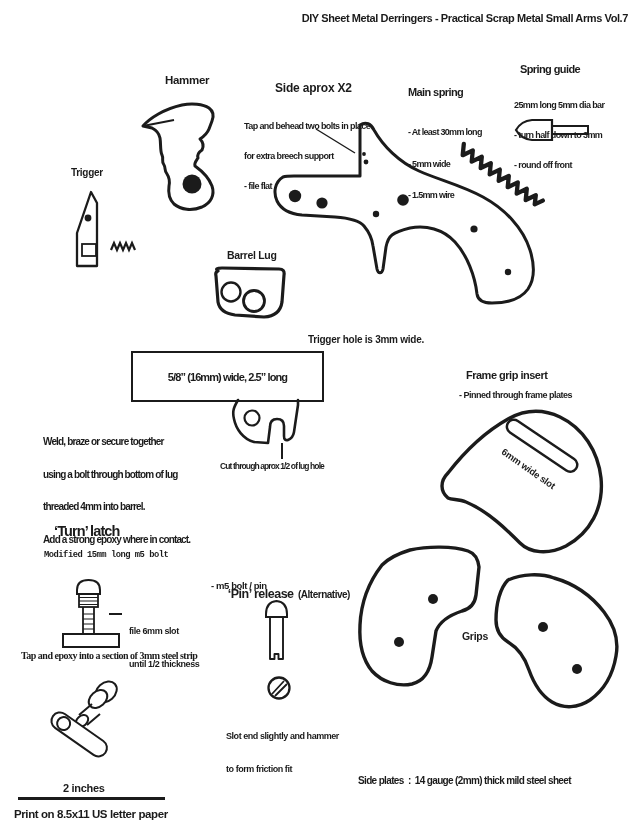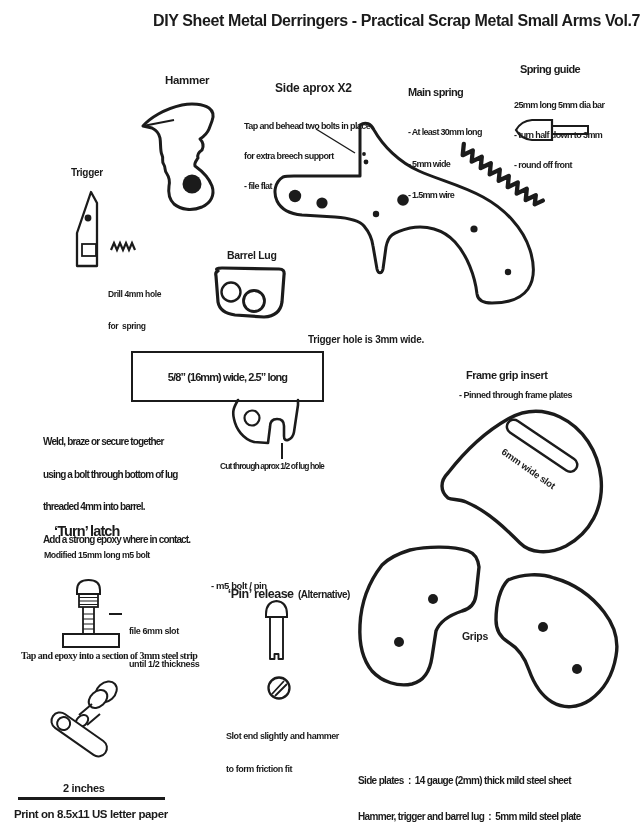--- a/index.html
+++ b/index.html
@@ -11,21 +11,21 @@
   svg path,svg rect,svg circle,svg ellipse,svg line,svg polyline{vector-effect:none;}
   .hline{position:absolute;background:var(--ink,#1b1b1b);}
   .vline{position:absolute;background:var(--ink,#1b1b1b);}
   .box{position:absolute;border:2.5px solid var(--ink,#1b1b1b);display:flex;align-items:center;justify-content:center;}
 </style>
 </head>
 <body>
 
 <div id="page" style="background: rgb(255, 255, 255);">
 
-  <div class="abs ttl" style="right:0;top:12px;font-size:16px;letter-spacing:-0.4px;">DIY Sheet Metal Derringers - Practical Scrap Metal Small Arms Vol.7</div>
+  <div class="abs ttl" style="right:12px;top:12px;font-size:11px;letter-spacing:-0.4px;">DIY Sheet Metal Derringers - Practical Scrap Metal Small Arms Vol.7</div>
 
   <div class="abs" style="left:165px;top:74px;font-size:11.5px;letter-spacing:-0.3px;">Hammer</div>
   <svg class="abs" style="left:140px;top:94px;" width="82" height="118" viewBox="0 0 82 118">
     <path d="M3,32 C10,24 24,15 42,11 C52,9 63,10 69,14 C73,17 74,22 72,27 L69,35
              C67,40 63,43 60,45 C63,48 64,52 62,56 C59,58 57,61 58,64 C56,67 54,69 55,72
              C62,77 69,84 72,92 C75,101 71,109 62,113 C52,117 41,116 34,110
              C29,105 28,99 29,92 C30,87 29,83 27,80 C24,77 26,74 24,71 C21,68 24,65 22,61
              C20,57 21,50 20,44 C19,39 16,36 12,34 Z" fill="none" stroke="currentColor" stroke-width="3" stroke-linejoin="round"></path>
     <path d="M3,32 L34,26" fill="none" stroke="currentColor" stroke-width="2"></path>
     <circle cx="52" cy="90" r="9.5" fill="currentColor"></circle>
@@ -66,24 +66,20 @@
 
   <div class="abs" style="left:71px;top:167px;font-size:10px;letter-spacing:-0.3px;">Trigger</div>
   <svg class="abs" style="left:74px;top:190px;" width="30" height="80" viewBox="0 0 30 80">
     <path d="M17,2 L23,13 L23,76 L3,76 L3,43 Z" fill="none" stroke="currentColor" stroke-width="2.3" stroke-linejoin="round"></path>
     <rect x="8" y="54" width="14" height="12" fill="none" stroke="currentColor" stroke-width="1.8"></rect>
     <circle cx="14" cy="28" r="3.4" fill="currentColor"></circle>
   </svg>
   <svg class="abs" style="left:110px;top:241px;" width="30" height="13" viewBox="0 0 30 13">
     <polyline points="1,9 4,2 7,9 10,2 13,9 16,2 19,9 22,2 25,9" fill="none" stroke="currentColor" stroke-width="2.2"></polyline>
   </svg>
-  <div class="abs" style="left:108px;top:268px;font-size:8.5px;letter-spacing:-0.4px;line-height:10.5px;">
-    <div>Drill 4mm hole</div>
-    <div>for  spring</div>
-  </div>
 
   <svg class="abs" style="left:270px;top:118px;" width="268" height="192" viewBox="0 0 268 192">
     <path d="M90,7 C96,3 101,6 104,12 C113,28 129,44 149,53 C169,62 191,67 213,79
              C235,91 253,110 260,132 C265,148 264,162 258,171 C251,181 238,185 222,185
              C214,185 208,183 207,176 C205,158 197,137 185,124 C173,111 156,107 140,110
              C132,112 126,114 122,117 C118,120 117,124 116,129 L113,151 C112,156 108,156 107,151
              L103,128 C102,120 99,114 94,108 C89,102 79,100 65,99 L32,97
              C20,96 11,91 7,83 C3,74 5,64 13,59 C16,58 20,58 24,58 L90,58 Z" fill="none" stroke="currentColor" stroke-width="3" stroke-linejoin="round"></path>
     <circle cx="25" cy="78" r="6.2" fill="currentColor"></circle>
     <circle cx="52" cy="85" r="5.6" fill="currentColor"></circle>
@@ -128,21 +124,21 @@
   <div class="abs" style="left:459px;top:390px;font-size:9px;letter-spacing:-0.5px;">- Pinned through frame plates</div>
   <svg class="abs" style="left:438px;top:403px;" width="180" height="155" viewBox="0 0 180 155">
     <path d="M10,95 C2,88 2,78 10,70 C24,52 45,30 70,16 C88,6 105,6 122,14
              C145,25 160,48 163,75 C166,105 152,130 128,143 C110,152 92,150 82,140
              C70,128 50,108 28,99 C21,96 14,97 10,95 Z" fill="none" stroke="currentColor" stroke-width="3.4" stroke-linejoin="round"></path>
     <rect x="0" y="0" width="82" height="14" rx="7" transform="translate(74,14) rotate(34)" fill="none" stroke="currentColor" stroke-width="2.5"></rect>
   </svg>
   <div class="abs" style="left:506px;top:446px;font-size:9.5px;letter-spacing:-0.2px;transform:rotate(35deg);transform-origin:0 0;">6mm wide slot</div>
 
   <div class="abs" style="left:54px;top:523px;font-size:14.5px;letter-spacing:-0.9px;">‘Turn’ latch</div>
-  <div class="abs" style="left:44px;top:550px;font-size:8.8px;letter-spacing:-0.5px;">Modified 15mm long m5 bolt</div>
+  <div class="abs" style="left:44px;top:550px;font-size:8.8px;letter-spacing:-0.5px;font-family:Liberation Mono, monospace;">Modified 15mm long m5 bolt</div>
   <svg class="abs" style="left:60px;top:576px;" width="72" height="74" viewBox="0 0 72 74">
     <path d="M17,18 L17,14 Q17,4 28.5,4 Q40,4 40,14 L40,18 Z" fill="none" stroke="currentColor" stroke-width="2"></path>
     <rect x="19" y="18" width="19" height="13" fill="none" stroke="currentColor" stroke-width="1.8"></rect>
     <path d="M19,21.5 L38,21.5 M19,25 L38,25 M19,28.5 L38,28.5" stroke="currentColor" stroke-width="1.2"></path>
     <path d="M23,31 L23,58 M34,31 L34,58" stroke="currentColor" stroke-width="1.8"></path>
     <path d="M23,38 L34,38 M23,43 L34,43 M23,48 L34,48 M23,53 L34,53" stroke="currentColor" stroke-width="1.1"></path>
     <rect x="3" y="58" width="56" height="13" fill="none" stroke="currentColor" stroke-width="2"></rect>
   </svg>
   <div class="hline" style="left:109px;top:613px;width:13px;height:2px;"></div>
   <div class="abs" style="left:129px;top:604px;font-size:9px;letter-spacing:-0.4px;line-height:11px;">
@@ -192,21 +188,20 @@
       <ellipse cx="34" cy="43" rx="7" ry="5" transform="rotate(-42 34 43)"></ellipse>
       <g transform="rotate(35 20 48)">
         <rect x="2" y="40" width="64" height="17" rx="8.5"></rect>
         <circle cx="15" cy="48.5" r="6.5"></circle>
       </g>
     </g>
   </svg>
 
   <div class="abs" style="left:358px;top:751px;font-size:10px;letter-spacing:-0.65px;line-height:12px;">
     <div>Side plates  :  14 gauge (2mm) thick mild steel sheet</div>
-    <div>Hammer, trigger and barrel lug  :  5mm mild steel plate</div>
     
     
     
   </div>
 
   <div class="abs" style="left:63px;top:782px;font-size:11px;letter-spacing:-0.3px;">2 inches</div>
   <div class="hline" style="left:18px;top:797px;width:147px;height:3px;"></div>
   <div class="abs" style="left:14px;top:808px;font-size:11.5px;letter-spacing:-0.4px;">Print on 8.5x11 US letter paper</div>
 
 </div>

